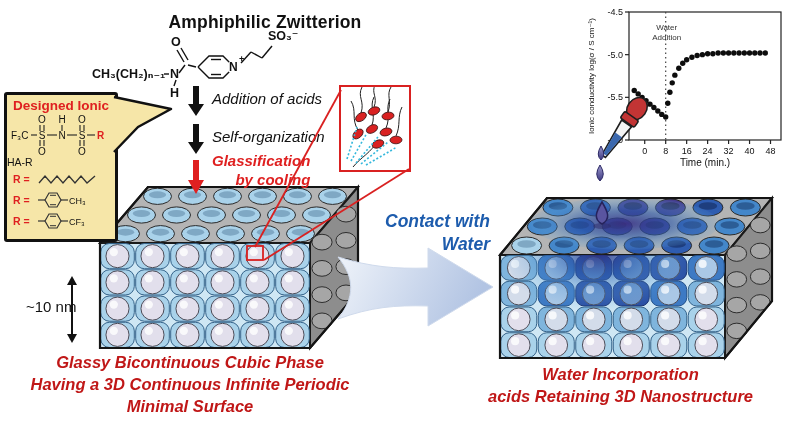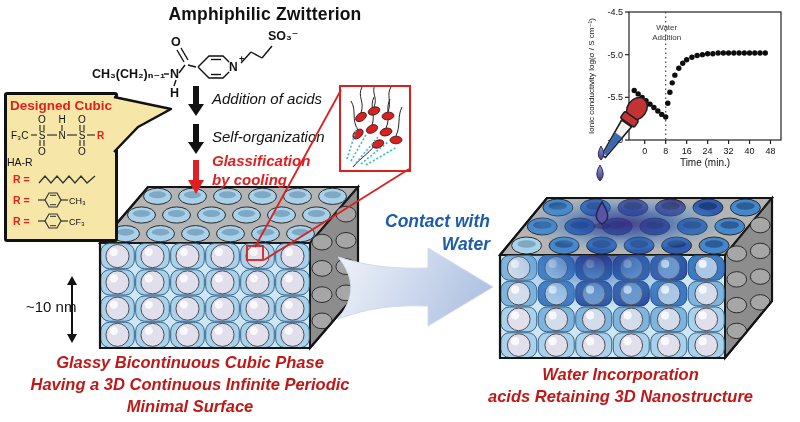--- a/index.html
+++ b/index.html
@@ -1,21 +1,21 @@
 <!DOCTYPE html>
 <html><head>
 <meta charset="utf-8">
 <style>
   html,body{margin:0;padding:0;background:#fff;}
   .canvas{position:relative;width:800px;height:422px;background:#fff;overflow:hidden;
           font-family:"Liberation Sans","DejaVu Sans",sans-serif;color:#111;}
   .abs{position:absolute;}
-  .title{font-size:17.5px;font-weight:bold;text-align:center;letter-spacing:.2px;}
+  .title{font-size:17.5px;font-weight:bold;text-align:center;letter-spacing:.2px;margin-top:8px;}
   .step-label{font-size:15px;font-style:italic;white-space:nowrap;}
-  .step-label.red{color:#df2020;font-weight:bold;line-height:19px;}
+  .step-label.red{color:#df2020;font-weight:bold;line-height:19px;text-align:right;}
   .acid-box{background:#f6e6a8;border:3px solid #111;border-radius:3px;box-sizing:content-box;}
   .acid-title{color:#df2020;font-weight:bold;font-size:13.5px;text-align:center;margin-top:3px;}
   .haR{font-weight:normal;font-size:10.5px;margin-top:-2px;}
   .rrow{display:flex;align-items:center;height:21px;padding-left:6px;}
   .rlabel{color:#df2020;font-weight:bold;font-size:10.5px;width:24px;}
   .cap{color:#c01717;font-weight:bold;font-style:italic;text-align:center;
        font-size:16.5px;line-height:22px;}
   .contact-text{color:#1d5cad;font-weight:bold;font-style:italic;font-size:17.5px;
        text-align:right;line-height:23px;}
   .scale-label{font-size:15px;}
@@ -402,21 +402,21 @@
     <text x="4" y="56" font-size="12.5" font-weight="bold" fill="#111">CH₃(CH₂)ₙ₋₁</text>
     <text x="82" y="56" font-size="12.5" font-weight="bold" fill="#111">N</text>
     <text x="82" y="75" font-size="12.5" font-weight="bold" fill="#111">H</text>
     <text x="83" y="24" font-size="12.5" font-weight="bold" fill="#111">O</text>
     <text x="141" y="49" font-size="12" font-weight="bold" fill="#111">N</text>
     <text x="151" y="40" font-size="9" font-weight="bold" fill="#111">+</text>
     <text x="180" y="18" font-size="12.5" font-weight="bold" fill="#111">SO₃⁻</text>
   </svg>
 
   <div class="abs acid-box" style="left:4px;top:92px;width:108px;height:144px;z-index:2;">
-    <div class="acid-title">Designed Cubic</div>
+    <div class="acid-title">Designed Ionic</div>
     <svg width="104" height="44" style="display:block;margin:1px auto 0;">
       <g stroke="#222" stroke-width="1.1" fill="none">
         <line x1="22" y1="21" x2="28" y2="21"></line>
         <line x1="31" y1="11" x2="31" y2="17"></line>
           <line x1="35" y1="11" x2="35" y2="17"></line>
         <line x1="31" y1="26" x2="31" y2="32"></line>
           <line x1="35" y1="26" x2="35" y2="32"></line>
         <line x1="38" y1="21" x2="48" y2="21"></line>
         <line x1="53" y1="11" x2="53" y2="17"></line>
         <line x1="58" y1="21" x2="68" y2="21"></line>

